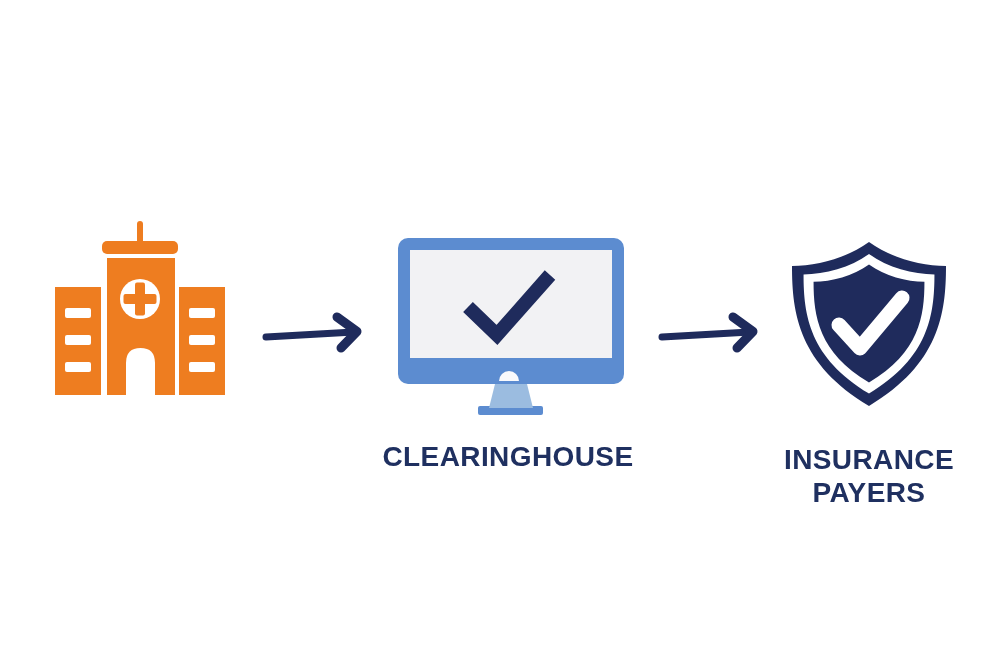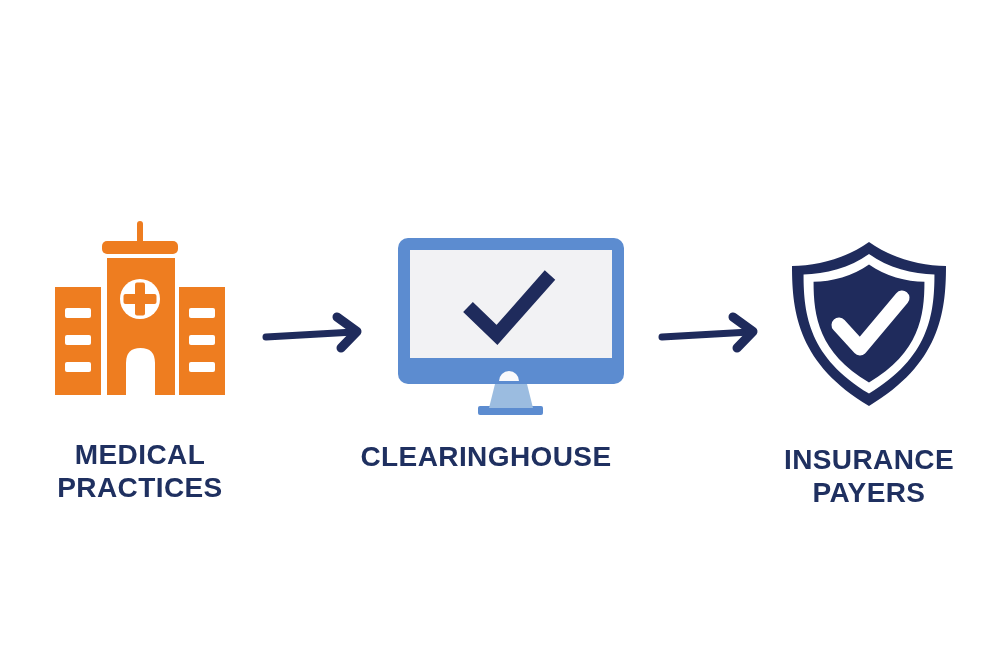--- a/index.html
+++ b/index.html
@@ -50,24 +50,20 @@
       <rect x="15" y="93" width="26" height="10" rx="2" fill="#FFFFFF"></rect>
       <rect x="15" y="120" width="26" height="10" rx="2" fill="#FFFFFF"></rect>
       <rect x="15" y="147" width="26" height="10" rx="2" fill="#FFFFFF"></rect>
 
       <rect x="129" y="72" width="46" height="108" fill="var(--orange)"></rect>
       <rect x="139" y="93" width="26" height="10" rx="2" fill="#FFFFFF"></rect>
       <rect x="139" y="120" width="26" height="10" rx="2" fill="#FFFFFF"></rect>
       <rect x="139" y="147" width="26" height="10" rx="2" fill="#FFFFFF"></rect>
     </svg>
   </div>
-  <div class="node-label" style="left:0px;top:438px;width:280px;">
-    <span>MEDICAL</span>
-    <span>PRACTICES</span>
-  </div>
 
   <div class="icon-wrap" style="left:260px;top:310px;">
     <svg width="108" height="46" viewBox="0 0 108 46">
       <path d="M 6,27 L 94,22" stroke="var(--navy)" stroke-width="7" stroke-linecap="round" fill="none"></path>
       <path d="M 77,7 L 97,21.5 L 81,38" stroke="var(--navy)" stroke-width="9" stroke-linecap="round" stroke-linejoin="round" fill="none"></path>
     </svg>
   </div>
 
   <div class="icon-wrap" style="left:395px;top:236px;">
     <svg width="232" height="180" viewBox="0 0 232 180">
@@ -78,21 +74,21 @@
 
       <rect x="3" y="2" width="226" height="146" rx="10" fill="var(--monitor_frame)"></rect>
 
       <rect x="15" y="14" width="202" height="108" fill="var(--monitor_screen)"></rect>
 
       <path d="M 104,145 A 10,10 0 0 1 124,145 Z" fill="#FAFAFC"></path>
 
       <polyline points="73,71 102,99 155,39" stroke="var(--navy)" stroke-width="14" fill="none" stroke-linecap="butt" stroke-linejoin="miter"></polyline>
     </svg>
   </div>
-  <div class="node-label" style="left:336px;top:440px;width:300px;">
+  <div class="node-label" style="left:358px;top:440px;width:300px;">
     <span>CLEARINGHOUSE</span>
     <span></span>
   </div>
 
   <div class="icon-wrap" style="left:656px;top:310px;">
     <svg width="108" height="46" viewBox="0 0 108 46">
       <path d="M 6,27 L 94,22" stroke="var(--navy)" stroke-width="7" stroke-linecap="round" fill="none"></path>
       <path d="M 77,7 L 97,21.5 L 81,38" stroke="var(--navy)" stroke-width="9" stroke-linecap="round" stroke-linejoin="round" fill="none"></path>
     </svg>
   </div>

